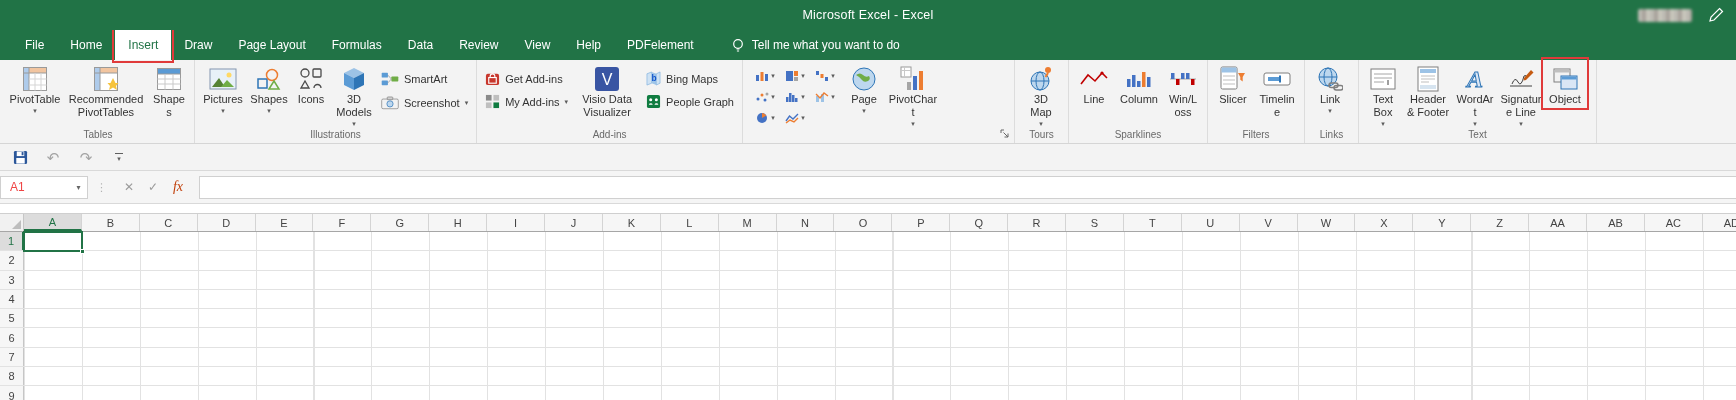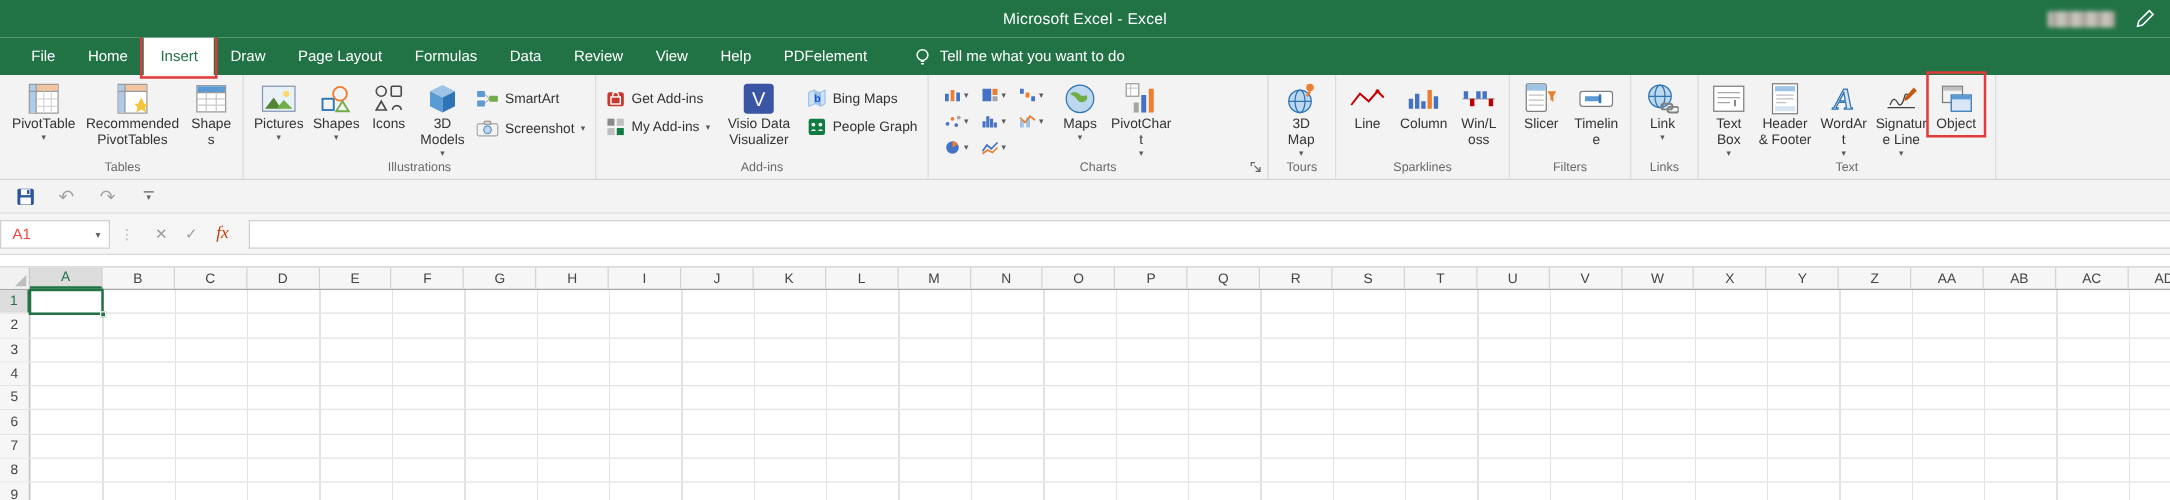--- a/index.html
+++ b/index.html
@@ -362,39 +362,38 @@
               <span class="careti">▾</span>
           </span>
         </div>
         <div class="bigbtn" style="width:42px">
           <span class="bicon">
             <svg width="26" height="26" viewBox="0 0 26 26">
                 <circle cx="13" cy="13" r="11" fill="#bdd7ee" stroke="#2e75b6"></circle>
                 <path d="M5 9 q4 -3 7 0 t6 1 q2 3 -1 5 q-4 2 -6 -1 t-6 -5 z" fill="#70ad47"></path>
               </svg>
           </span>
-          <span class="blabel">Maps</span>
+          <span class="blabel">Page</span>
           <span class="caretd">▾</span>
         </div>
         <div class="bigbtn" style="width:56px">
           <span class="bicon">
             <svg width="26" height="26" viewBox="0 0 26 26">
                 <rect x="1" y="1" width="10" height="10" fill="#fff" stroke="#9a9a9a"></rect>
                 <line x1="1" y1="4.5" x2="11" y2="4.5" stroke="#c9c9c9"></line>
                 <line x1="4.5" y1="1" x2="4.5" y2="11" stroke="#c9c9c9"></line>
                 <rect x="13" y="10" width="4" height="14" fill="#4472c4"></rect>
                 <rect x="19" y="5" width="4" height="19" fill="#ed7d31"></rect>
                 <rect x="7" y="16" width="4" height="8" fill="#a5a5a5"></rect>
               </svg>
           </span>
           <span class="blabel">PivotChart</span>
           <span class="caretd">▾</span>
         </div>
       </div>
-      <div class="glabel">Charts</div>
       <span class="launcher">
         <svg width="10" height="10" viewBox="0 0 10 10">
             <path d="M1 4 V1 H4" fill="none" stroke="#666"></path>
             <path d="M3.5 3.5 L8 8 M8 4.5 V8 H4.5" fill="none" stroke="#666"></path>
           </svg>
       </span>
     </div>
 
     <div class="group" style="min-width:54px">
       <div class="gc">

